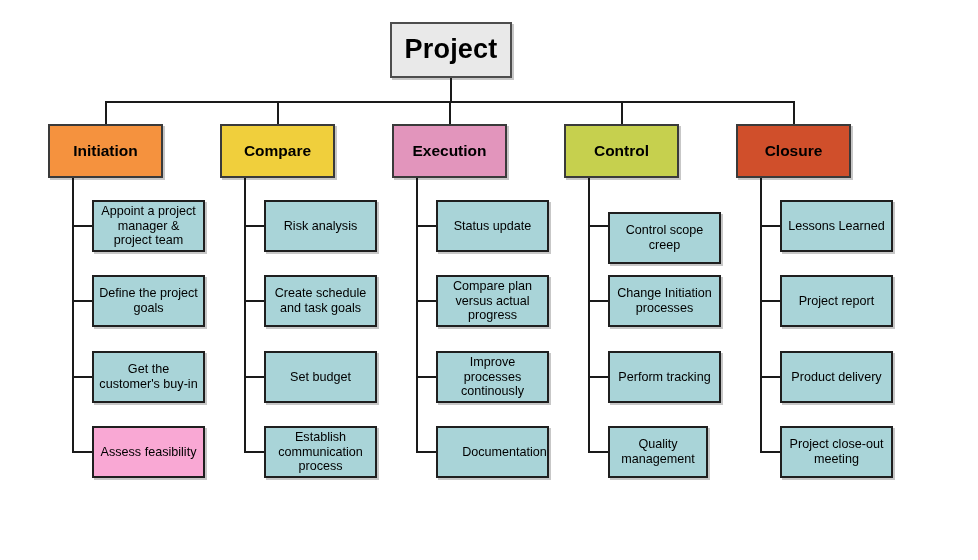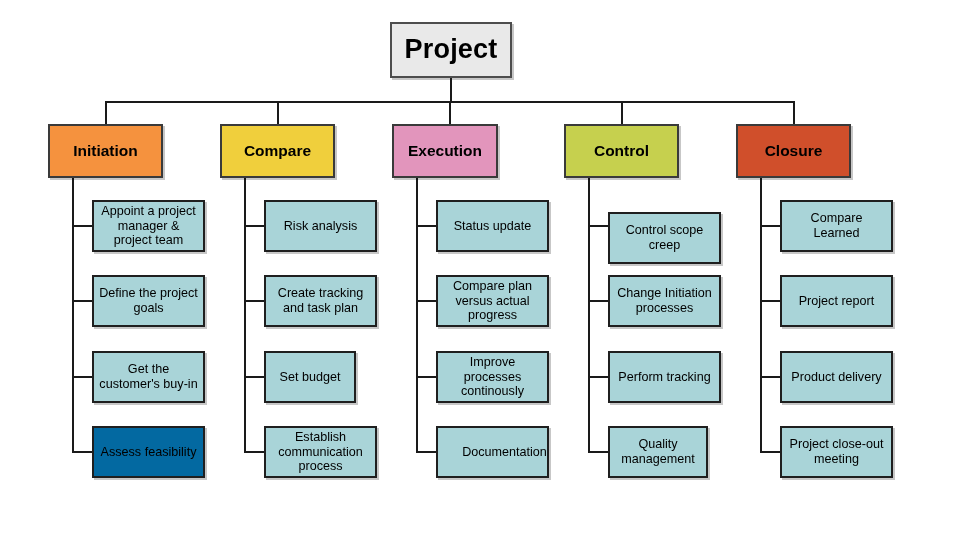--- a/index.html
+++ b/index.html
@@ -118,39 +118,39 @@
       </div>
       <div class="node leaf" style="left: 92px; top: 200px; width: 113px; height: 52px; background: rgb(169, 212, 216);">
         <span>Appoint a project manager &amp; project team</span>
       </div>
       <div class="node leaf" style="left: 92px; top: 275px; width: 113px; height: 52px; background: rgb(169, 212, 216);">
         <span>Define the project goals</span>
       </div>
       <div class="node leaf" style="left: 92px; top: 351px; width: 113px; height: 52px; background: rgb(169, 212, 216);">
         <span>Get the customer's buy-in</span>
       </div>
-      <div class="node leaf" style="left: 92px; top: 426px; width: 113px; height: 52px; background: #0369a1;">
+      <div class="node leaf" style="left: 92px; top: 426px; width: 113px; height: 52px; background: #f9a8d4;">
         <span>Assess feasibility</span>
       </div>
       <div class="node phase" style="left: 220px; top: 124px; width: 115px; height: 54px; background: rgb(240, 207, 60);">
         <span>Compare</span>
       </div>
       <div class="node leaf" style="left: 264px; top: 200px; width: 113px; height: 52px; background: rgb(169, 212, 216);">
         <span>Risk analysis</span>
       </div>
       <div class="node leaf" style="left: 264px; top: 275px; width: 113px; height: 52px; background: rgb(169, 212, 216);">
-        <span>Create tracking and task plan</span>
+        <span>Create schedule and task goals</span>
       </div>
-      <div class="node leaf" style="left: 264px; top: 351px; width: 92px; height: 52px; background: rgb(169, 212, 216);">
+      <div class="node leaf" style="left: 264px; top: 351px; width: 113px; height: 52px; background: rgb(169, 212, 216);">
         <span>Set budget</span>
       </div>
       <div class="node leaf" style="left: 264px; top: 426px; width: 113px; height: 52px; background: rgb(169, 212, 216);">
         <span>Establish communication process</span>
       </div>
-      <div class="node phase" style="left: 392px; top: 124px; width: 106px; height: 54px; background: rgb(226, 149, 188);">
+      <div class="node phase" style="left: 392px; top: 124px; width: 115px; height: 54px; background: rgb(226, 149, 188);">
         <span>Execution</span>
       </div>
       <div class="node leaf" style="left: 436px; top: 200px; width: 113px; height: 52px; background: rgb(169, 212, 216);">
         <span>Status update</span>
       </div>
       <div class="node leaf" style="left: 436px; top: 275px; width: 113px; height: 52px; background: rgb(169, 212, 216);">
         <span>Compare plan versus actual progress</span>
       </div>
       <div class="node leaf" style="left: 436px; top: 351px; width: 113px; height: 52px; background: rgb(169, 212, 216);">
         <span>Improve processes continously</span>
@@ -170,21 +170,21 @@
       <div class="node leaf" style="left: 608px; top: 351px; width: 113px; height: 52px; background: rgb(169, 212, 216);">
         <span>Perform tracking</span>
       </div>
       <div class="node leaf" style="left: 608px; top: 426px; width: 100px; height: 52px; background: rgb(169, 212, 216);">
         <span>Quality management</span>
       </div>
       <div class="node phase" style="left: 736px; top: 124px; width: 115px; height: 54px; background: rgb(208, 79, 43);">
         <span>Closure</span>
       </div>
       <div class="node leaf" style="left: 780px; top: 200px; width: 113px; height: 52px; background: rgb(169, 212, 216);">
-        <span>Compare Learned</span>
+        <span>Lessons Learned</span>
       </div>
       <div class="node leaf" style="left: 780px; top: 275px; width: 113px; height: 52px; background: rgb(169, 212, 216);">
         <span>Project report</span>
       </div>
       <div class="node leaf" style="left: 780px; top: 351px; width: 113px; height: 52px; background: rgb(169, 212, 216);">
         <span>Product delivery</span>
       </div>
       <div class="node leaf" style="left: 780px; top: 426px; width: 113px; height: 52px; background: rgb(169, 212, 216);">
         <span>Project close-out meeting</span>
       </div>

